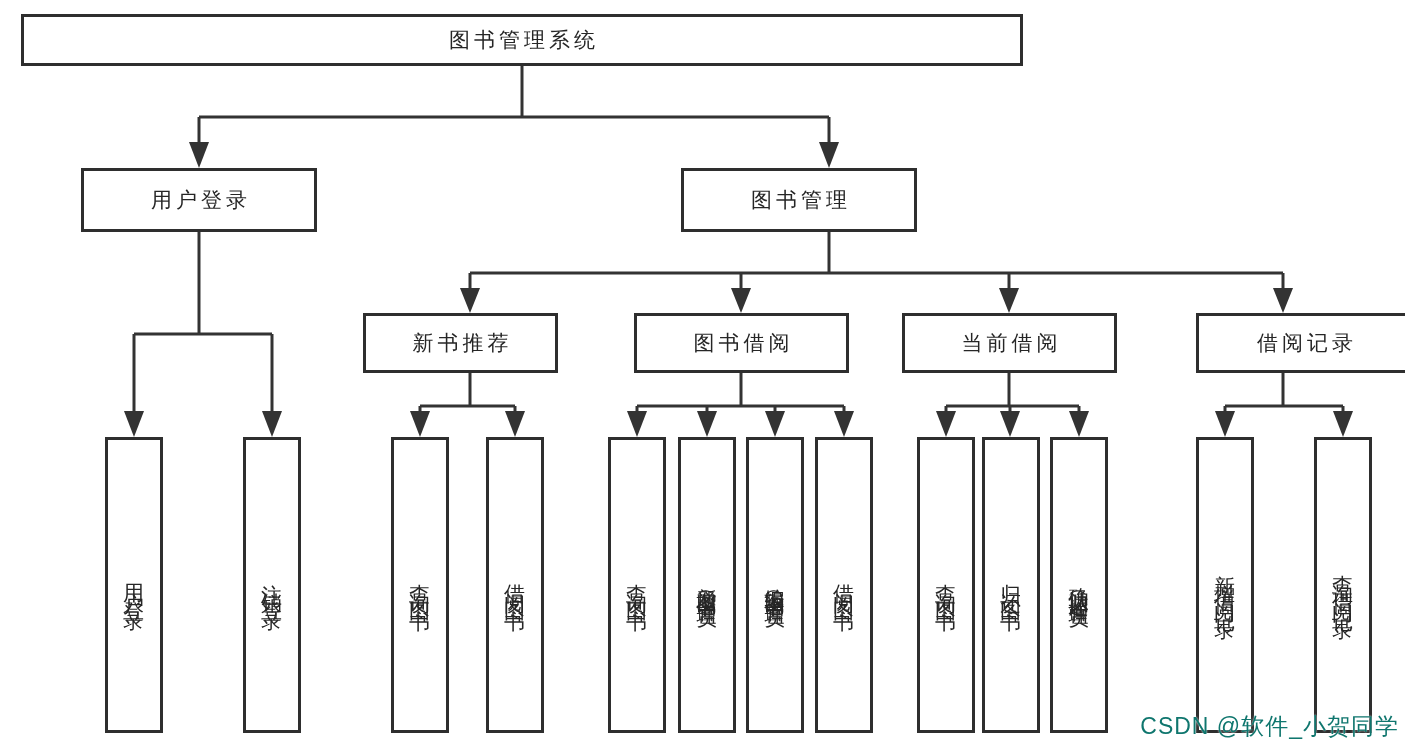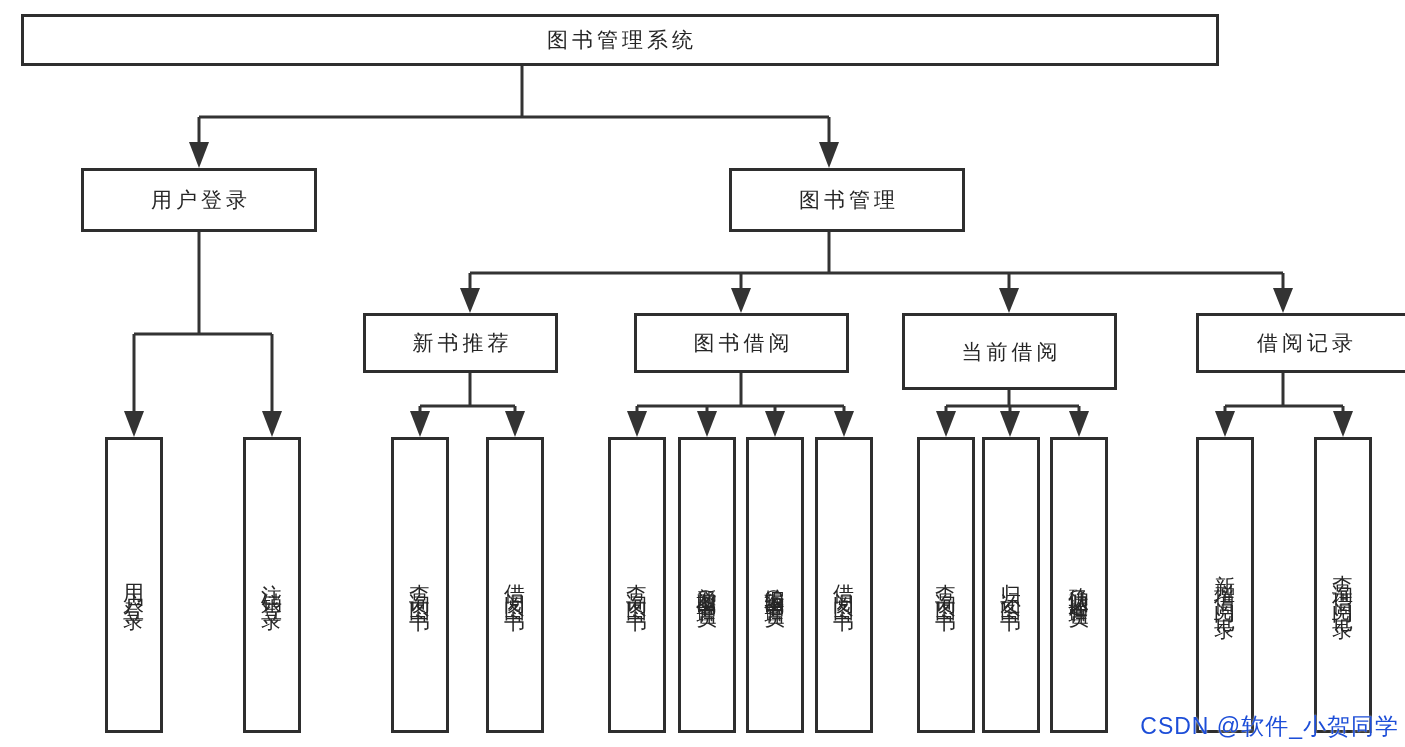--- a/index.html
+++ b/index.html
@@ -41,21 +41,21 @@
     white-space:nowrap;
   }
   .leaf.long .leaf-label{
     font-size:20px;
     letter-spacing:3px;
   }
   #watermark{
     position:absolute;
     right:6px;bottom:5px;
     font-size:23px;
-    color:#1d4ed8;
+    color:#0f766e;
     letter-spacing:1px;
     text-shadow:0 0 2px #ffffff;
     z-index:3;
     white-space:nowrap;
   }
 </style>
 </head>
 <body>
 
 <div id="canvas">
@@ -126,28 +126,28 @@
 
       <path d="M936 411 L956 411 L946 437 Z"></path>
       <path d="M1000 411 L1020 411 L1010 437 Z"></path>
       <path d="M1069 411 L1089 411 L1079 437 Z"></path>
 
       <path d="M1215 411 L1235 411 L1225 437 Z"></path>
       <path d="M1333 411 L1353 411 L1343 437 Z"></path>
     </g>
   </svg>
 
-  <div class="node" style="left:21px;top:14px;width:1198px;height:52px;">图书管理系统</div>
+  <div class="node" style="left:21px;top:14px;width:1002px;height:52px;">图书管理系统</div>
 
   <div class="node" style="left:81px;top:168px;width:236px;height:64px;">用户登录</div>
-  <div class="node" style="left:729px;top:168px;width:236px;height:64px;">图书管理</div>
+  <div class="node" style="left:681px;top:168px;width:236px;height:64px;">图书管理</div>
 
   <div class="node" style="left:363px;top:313px;width:195px;height:60px;">新书推荐</div>
   <div class="node" style="left:634px;top:313px;width:215px;height:60px;">图书借阅</div>
-  <div class="node" style="left:902px;top:313px;width:215px;height:77px;">当前借阅</div>
+  <div class="node" style="left:902px;top:313px;width:215px;height:60px;">当前借阅</div>
   <div class="node" style="left:1174px;top:313px;width:218px;height:60px;margin-left:22px;">借阅记录</div>
 
   <div class="leaf" style="left:105px;top:437px;width:58px;height:296px;">
     <span class="leaf-label">用户登录</span>
   </div>
   <div class="leaf" style="left:243px;top:437px;width:58px;height:296px;">
     <span class="leaf-label">注销登录</span>
   </div>
 
   <div class="leaf" style="left:391px;top:437px;width:58px;height:296px;">

